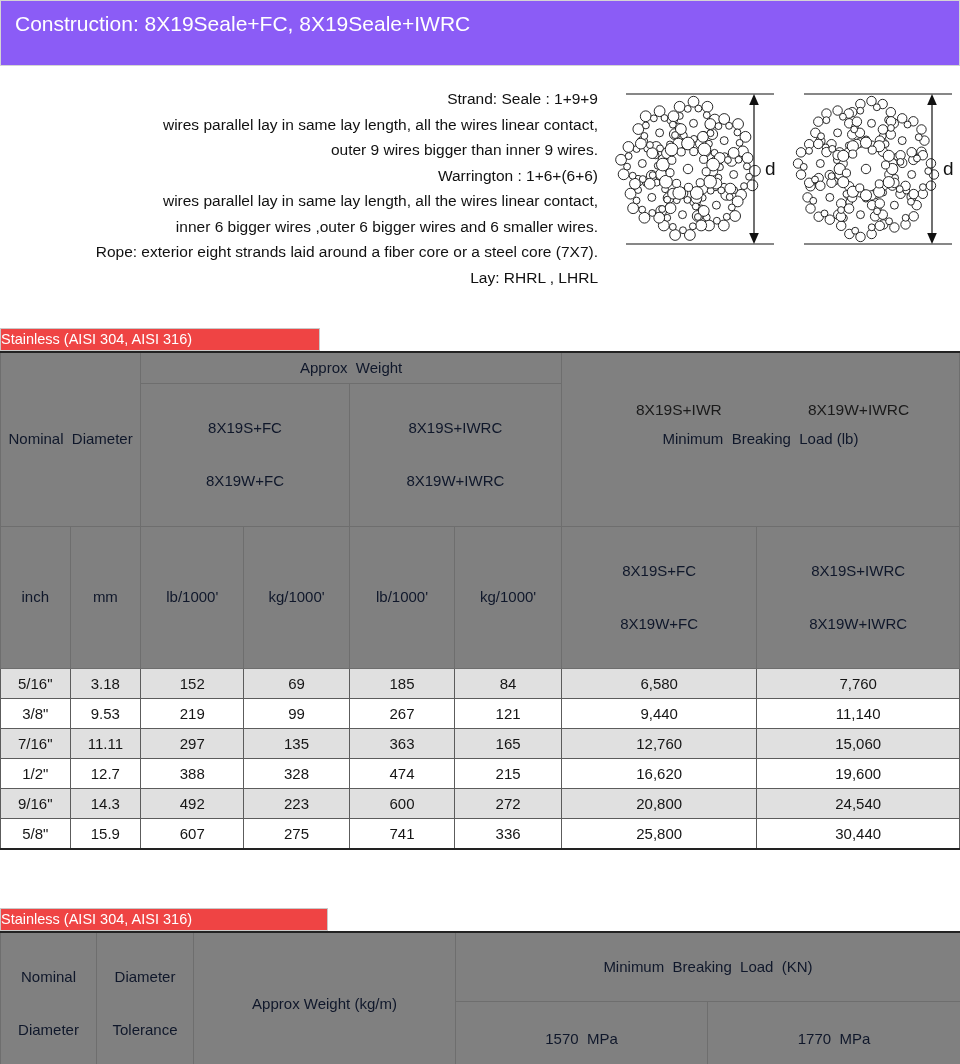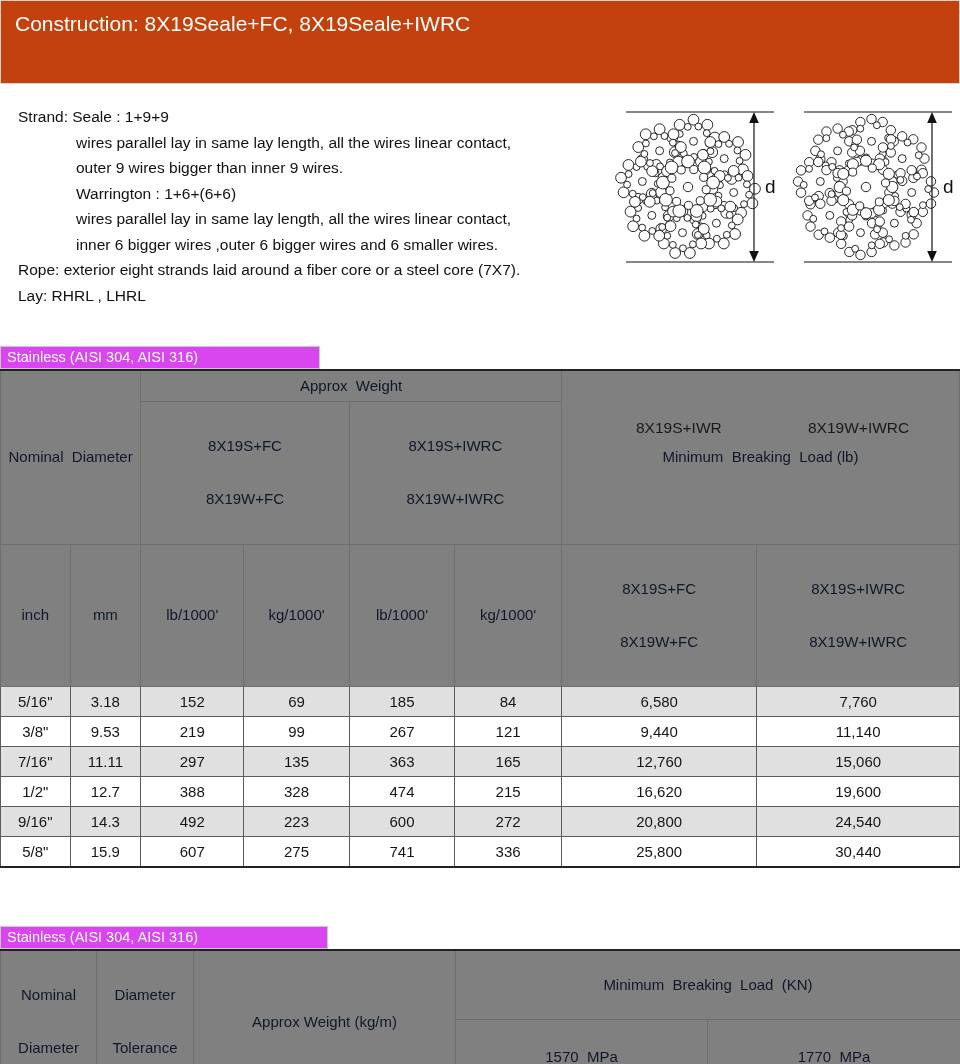--- a/index.html
+++ b/index.html
@@ -12,41 +12,42 @@
     height: 1064px;
     font-family: "Liberation Sans", "DejaVu Sans", sans-serif;
     color: #1a1a1a;
     overflow: hidden;
     position: relative;
   }
 
   
   .title-bar {
     width: 960px;
-    height: 84px;
-    background: #c2410c;
+    height: 66px;
+    background: #8b5cf6;
     box-sizing: border-box;
     border: 1px solid #d4d4d4;
     position: relative;
   }
   .title-line {
     color: #ffffff;
     font-size: 21px;
     line-height: 1;
     position: absolute;
     white-space: pre;
   }
   .title-line-1 { left: 14px; top: 12px; }
   .title-line-2 { left: 150px; top: 44px; }
 
   
   .desc-wrap {
     position: relative;
     width: 860px;
     height: 262px;
+    text-align: right;
   }
   .desc {
     position: absolute;
     left: 18px;
     top: 20px;
     width: 580px;
     font-size: 15.5px;
     line-height: 25.5px;
     color: #111;
     white-space: pre;
@@ -75,27 +76,26 @@
     color: #1a1a1a;
     white-space: pre;
     margin-top: 47px;
   }
   .dia-label-a { left: 40px; }
   .dia-label-b { left: 212px; }
 
   
   .section-banner {
     height: 23px;
-    background: #d946ef;
+    background: #ef4444;
     box-sizing: border-box;
     border: 1px solid #c9c9c9;
     color: #ffffff;
     font-size: 14.5px;
     line-height: 21px;
-    padding-left: 6px;
     white-space: pre;
   }
   .banner-t1 { width: 320px; }
   .banner-t2 { width: 328px; }
 
   
   table.spec {
     border-collapse: collapse;
     width: 960px;
     table-layout: fixed;

